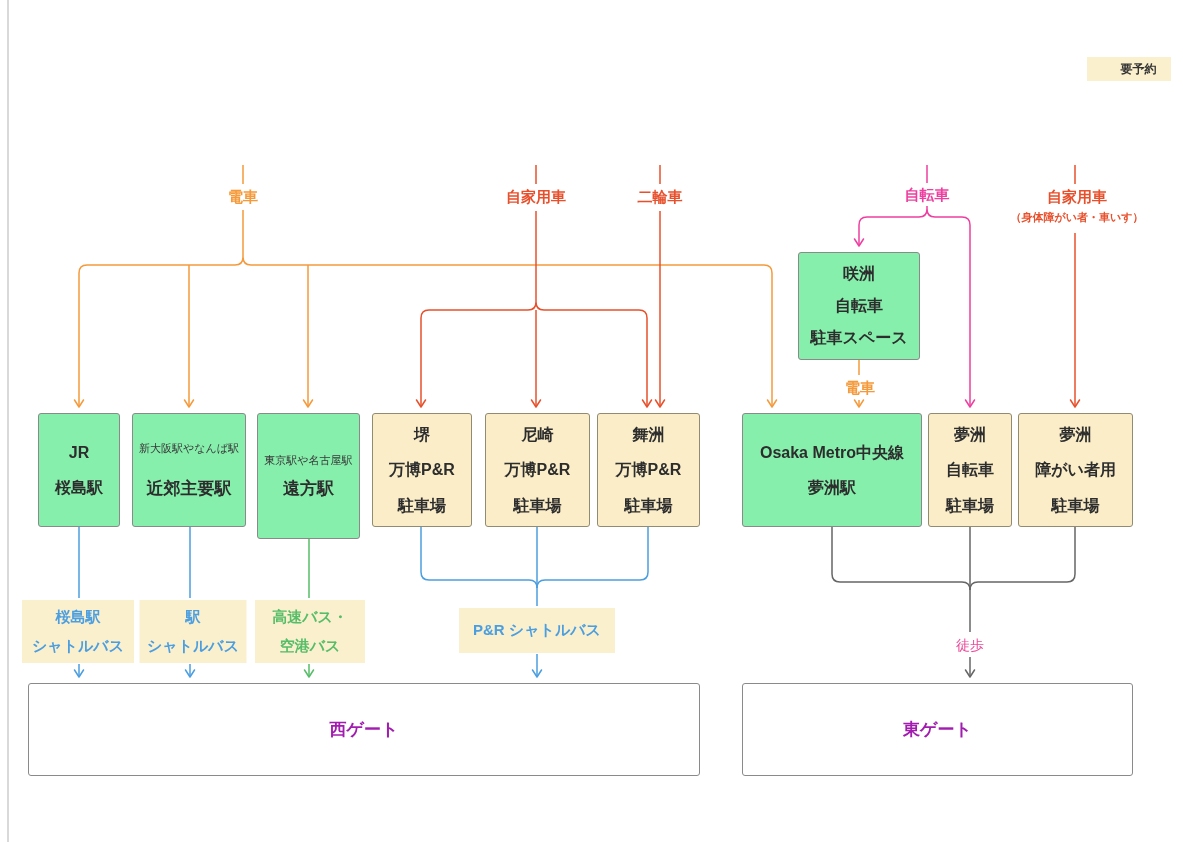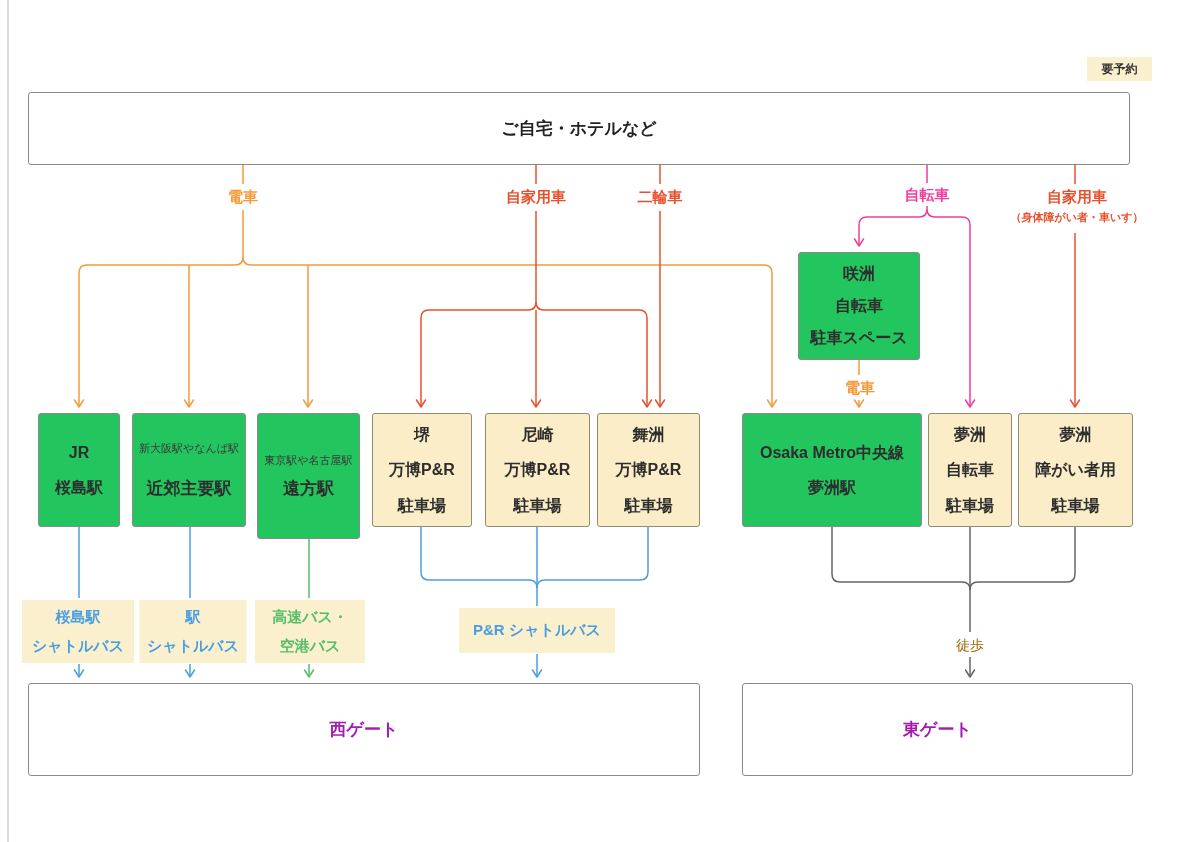--- a/index.html
+++ b/index.html
@@ -5,56 +5,56 @@
   html,body{margin:0;padding:0;background:#ffffff;}
   #canvas{
     position:relative;width:1183px;height:842px;background:#ffffff;overflow:hidden;
     font-family:"Liberation Sans","DejaVu Sans",sans-serif;color:#2d2d2d;
   }
   .edge-line{position:absolute;left:7px;top:0;width:2px;height:842px;background:#d9d9d9;}
   svg.connectors{position:absolute;left:0;top:0;width:1183px;height:842px;pointer-events:none;}
 
   .box{
     position:absolute;box-sizing:border-box;border:1.4px solid #8a8a8a;border-radius:3px;
-    background:#22c55e;display:flex;flex-direction:column;align-items:center;justify-content:center;
+    background:#86efac;display:flex;flex-direction:column;align-items:center;justify-content:center;
     text-align:center;
   }
   .box.hl{background:#FAEDC8;border-color:#918b72;}
   .box .ln{font-size:16px;font-weight:bold;line-height:2.2;color:#2d2d2d;white-space:nowrap;}
   .box .note{font-size:11px;font-weight:normal;color:#3a3a3a;margin-bottom:9px;white-space:nowrap;}
   .box .name{font-size:17px;font-weight:bold;color:#2d2d2d;white-space:nowrap;}
 
   .origin-box{
     position:absolute;left:28px;top:92px;width:1102px;height:73px;box-sizing:border-box;
     border:1.4px solid #8a8a8a;border-radius:3px;background:#fff;
     display:flex;align-items:center;justify-content:center;
     font-size:17px;font-weight:bold;color:#222;
   }
   .gate{
     position:absolute;box-sizing:border-box;border:1.6px solid #8a8a8a;border-radius:3px;background:#fff;
     display:flex;align-items:center;justify-content:center;font-size:17px;font-weight:bold;color:#a21caf;
   }
   .badge{
     position:absolute;left:1087px;top:57px;width:65px;height:24px;background:#FBF0CE;
-    display:flex;align-items:center;justify-content:center;font-size:12px;font-weight:bold;color:#333;
+    display:flex;align-items:center;justify-content:center;font-size:12px;font-weight:bold;color:#333;padding-left:19px;
   }
   .edge-label{
     position:absolute;transform:translateX(-50%);text-align:center;
     font-size:15px;font-weight:bold;white-space:nowrap;line-height:1.1;
   }
   .edge-label .sub{font-size:11px;font-weight:bold;margin-top:5px;}
   .c-orange{color:#F59A3B;} .c-red{color:#E8502C;} .c-magenta{color:#EE3FA0;}
   .c-blue{color:#4B9EE0;} .c-green{color:#56BD68;}
   .tag{
     position:absolute;transform:translateX(-50%);background:#FBF0CE;text-align:center;
     font-size:15px;font-weight:bold;line-height:1.9;display:flex;flex-direction:column;
     align-items:center;justify-content:center;white-space:nowrap;
   }
   .walk-label{
-    position:absolute;transform:translateX(-50%);font-size:14px;font-weight:500;color:#a16207;white-space:nowrap;
+    position:absolute;transform:translateX(-50%);font-size:14px;font-weight:500;color:#ec4899;white-space:nowrap;
   }
 </style>
 </head>
 <body>
 
 <div id="canvas">
 
   <div class="edge-line"></div>
 
   <svg class="connectors" viewBox="0 0 1183 842">
@@ -134,21 +134,20 @@
     <g stroke="#666666" stroke-width="1.5" fill="none">
       <path d="M832,527 V574 Q832,582 840,582 H962 Q970,582 970,590"></path>
       <path d="M1075,527 V574 Q1075,582 1067,582 H978 Q970,582 970,590"></path>
       <path d="M970,527 V632"></path>
       <path d="M970,657 V677" marker-end="url(#ar-k)"></path>
     </g>
   </svg>
 
   <div class="badge">要予約</div>
 
-  <div class="origin-box">ご自宅・ホテルなど</div>
 
   <div class="edge-label c-orange" style="left:243px;top:189px;">電車</div>
   <div class="edge-label c-red" style="left:536px;top:189px;">自家用車</div>
   <div class="edge-label c-red" style="left:660px;top:189px;">二輪車</div>
   <div class="edge-label c-magenta" style="left:927px;top:187px;">自転車</div>
   <div class="edge-label c-red" style="left:1077px;top:189px;">
     <div>自家用車</div>
     <div class="sub">（身体障がい者・車いす）</div>
   </div>
   <div class="edge-label c-orange" style="left:860px;top:380px;">電車</div>

